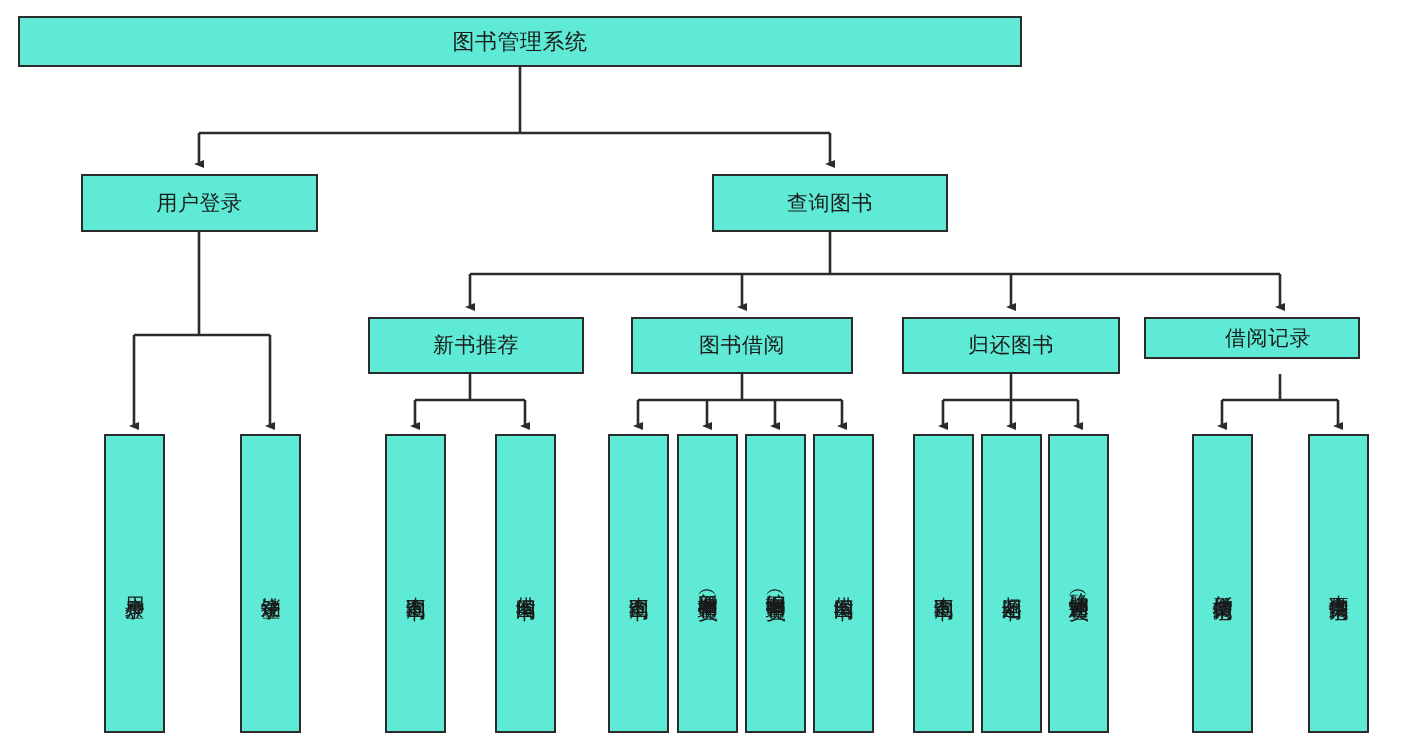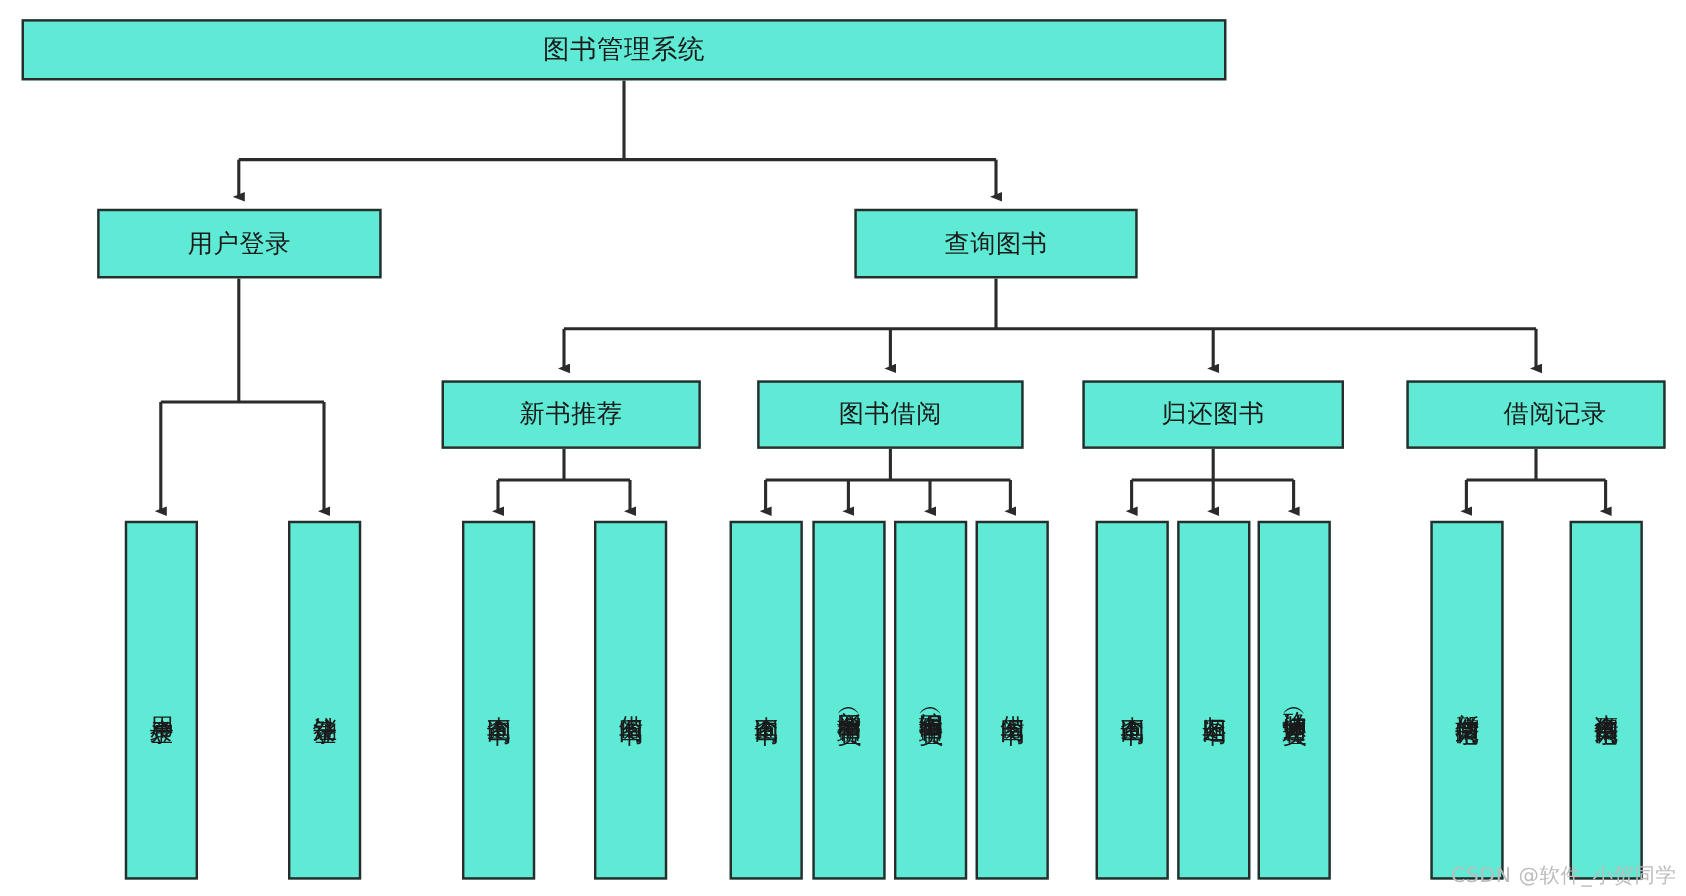--- a/index.html
+++ b/index.html
@@ -137,21 +137,21 @@
 
   <div class="node" style="left:368px; top:317px; width:216px; height:57px;">
     <span class="node-label">新书推荐</span>
   </div>
   <div class="node" style="left:631px; top:317px; width:222px; height:57px;">
     <span class="node-label">图书借阅</span>
   </div>
   <div class="node" style="left:902px; top:317px; width:218px; height:57px;">
     <span class="node-label">归还图书</span>
   </div>
-  <div class="node" style="left:1172px; top:317px; width:216px; height:57px;padding-left:32px;">
+  <div class="node" style="left:1144px; top:317px; width:216px; height:42px;padding-left:32px;">
     <span class="node-label">借阅记录</span>
   </div>
 
   <div class="node leaf" style="left:104px; top:434px; width:61px; height:299px;">
     <span class="node-label">用户登录</span>
   </div>
   <div class="node leaf" style="left:240px; top:434px; width:61px; height:299px;">
     <span class="node-label">注销登录</span>
   </div>
 
@@ -185,14 +185,13 @@
     <span class="node-label">确认归还（管理员）</span>
   </div>
 
   <div class="node leaf" style="left:1192px; top:434px; width:61px; height:299px;">
     <span class="node-label">新增借阅记录</span>
   </div>
   <div class="node leaf" style="left:1308px; top:434px; width:61px; height:299px;">
     <span class="node-label">查询借阅记录</span>
   </div>
 
-  <div class="watermark">CSDN @软件_小贺同学</div>
 </div>
 
 </body></html>

